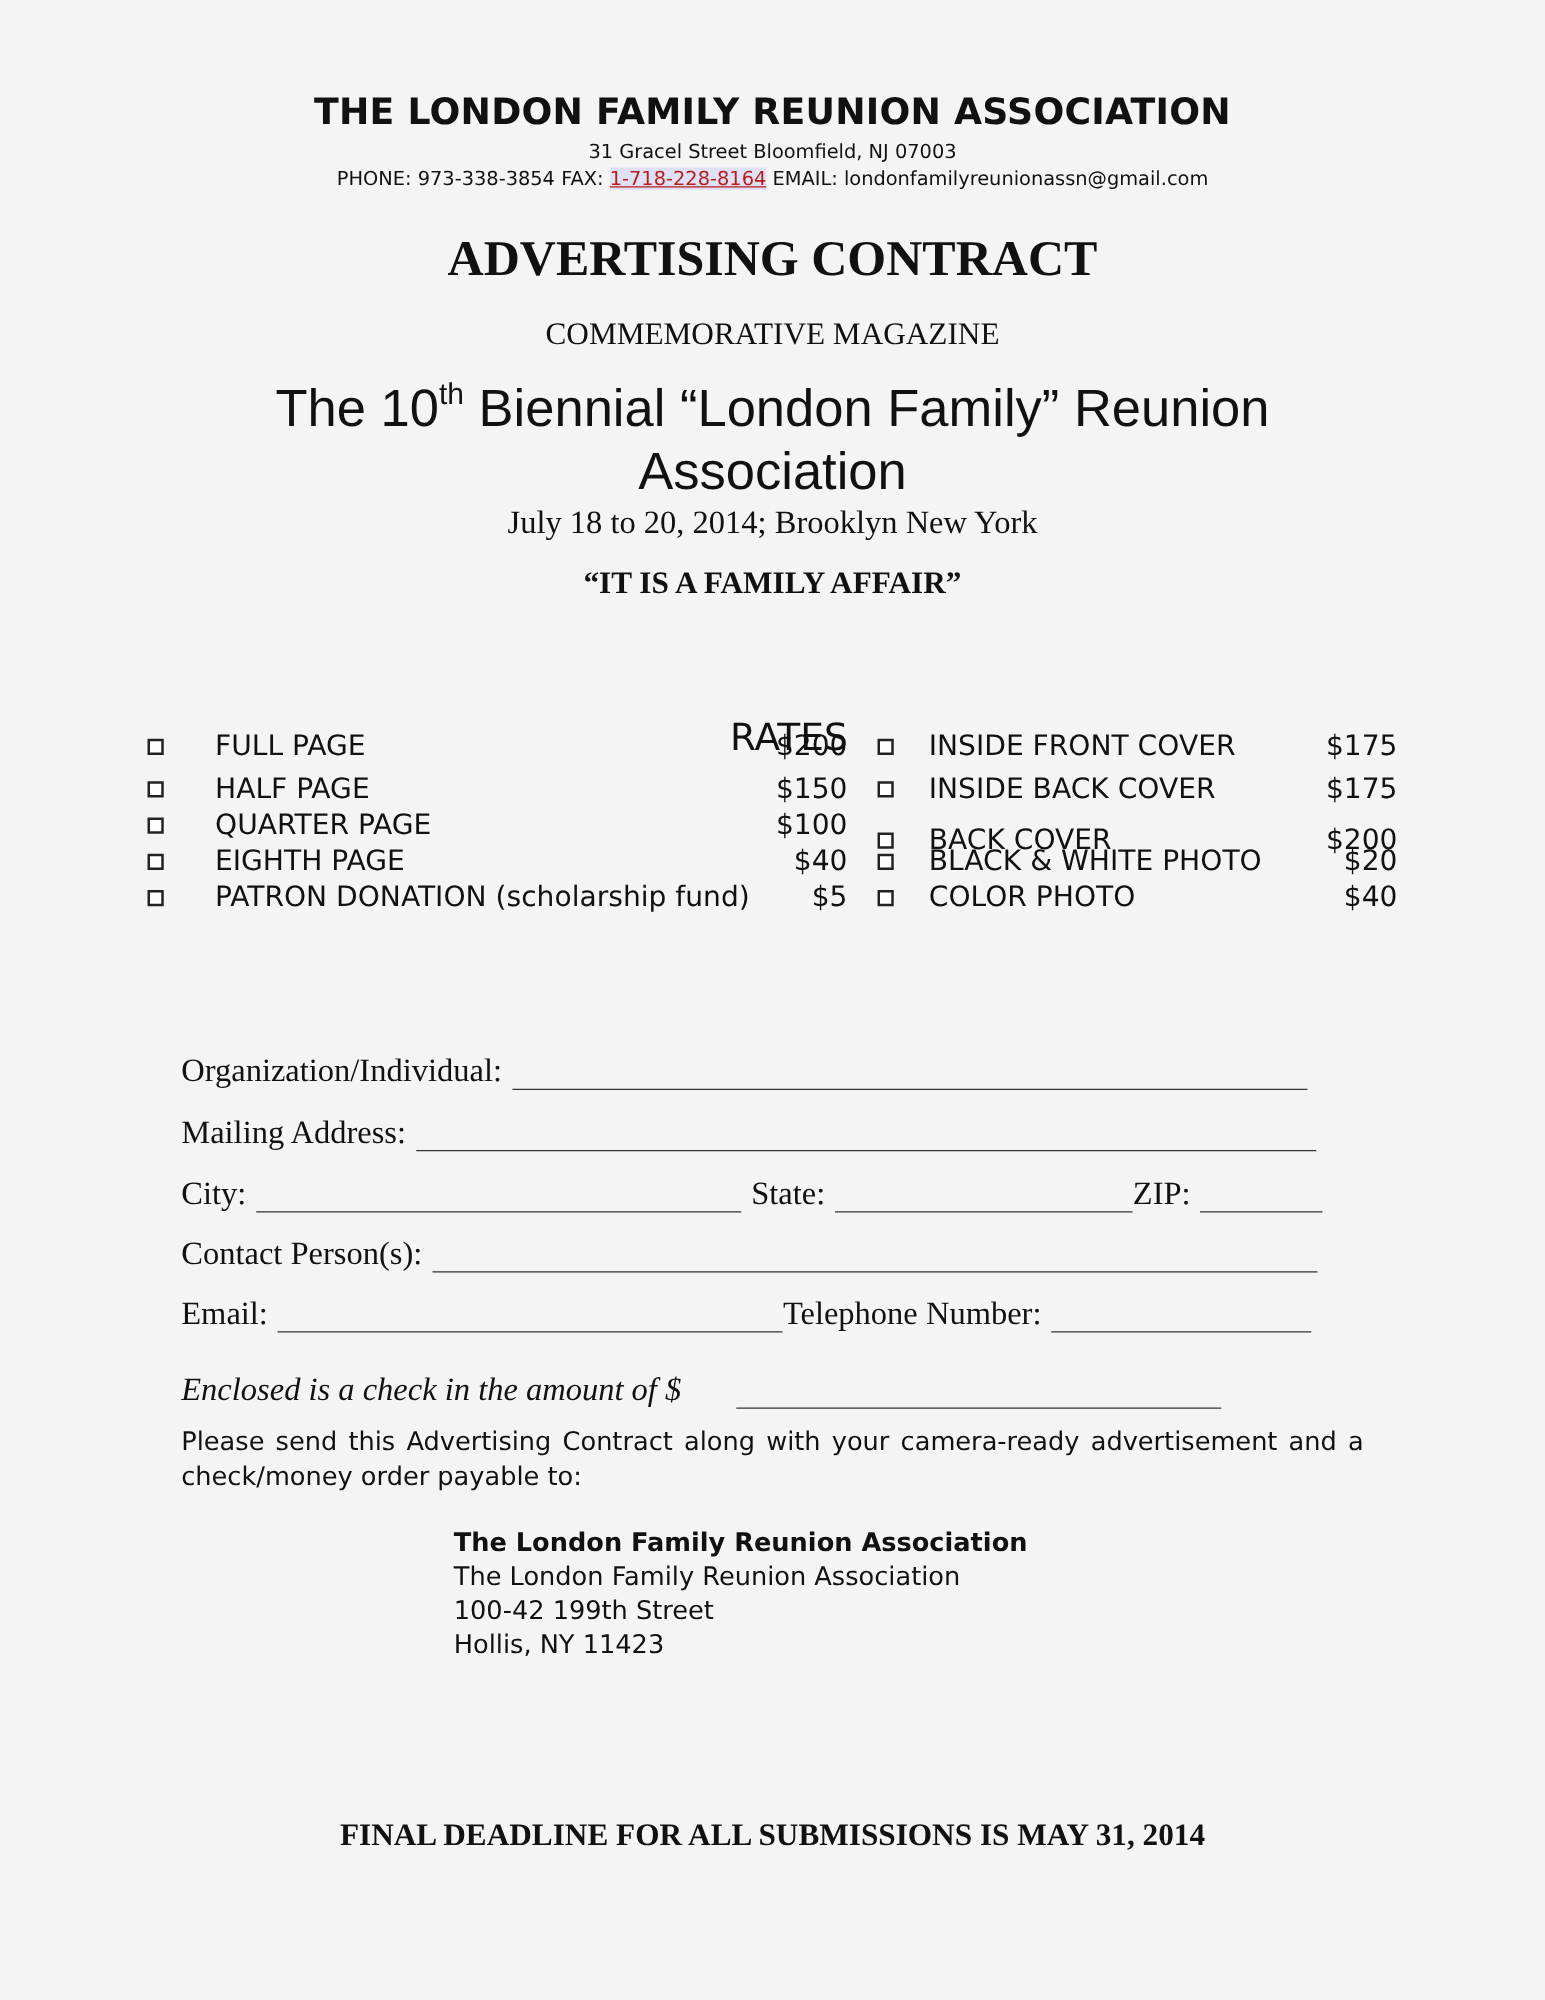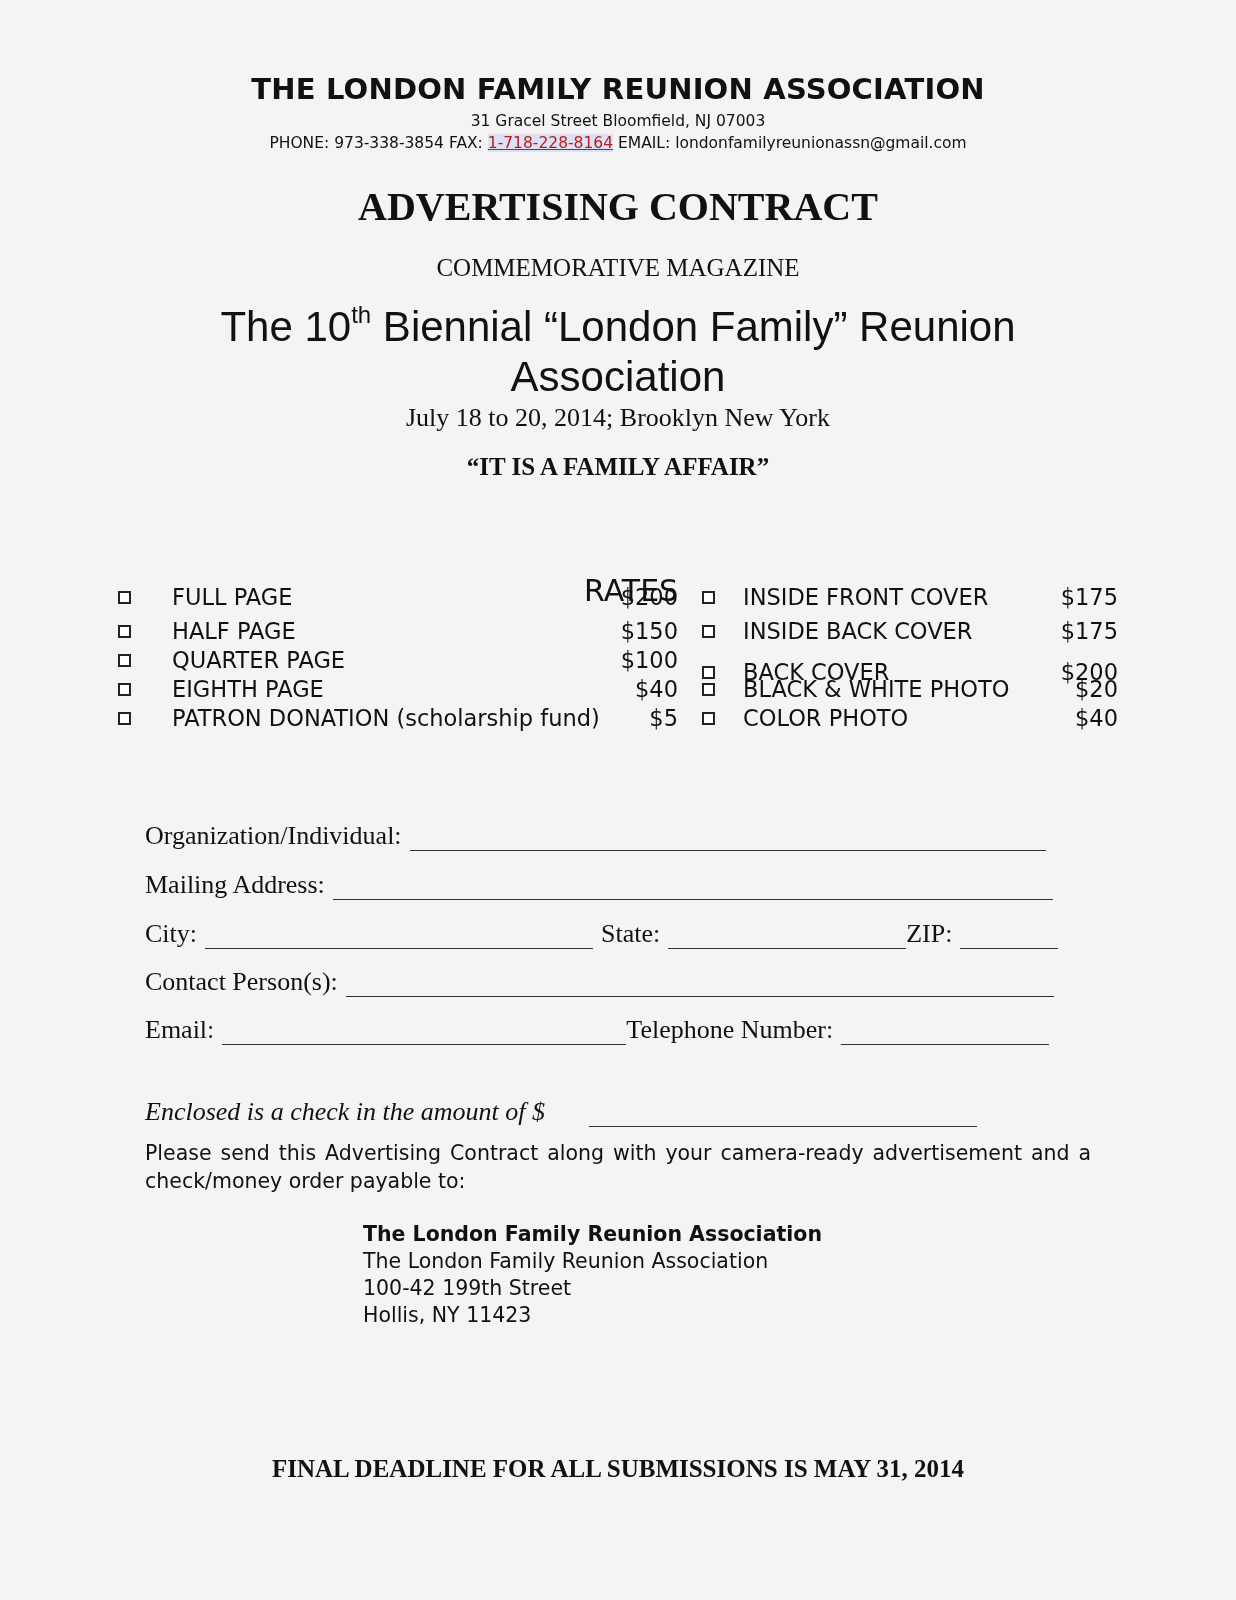--- a/index.html
+++ b/index.html
@@ -31,21 +31,21 @@
     .rates-label { top: 562px; left: 584px; font-size: 30px; margin-top: 11px; }
     .rate-row { position: absolute; height: 28px; font-size: 22.5px; display: flex; align-items: center; }
     .cb {
       display: inline-block; width: 13px; height: 13px;
       border: 2px solid #222; box-sizing: border-box; background: #fff;
       cursor: pointer;
     }
     .rate-name { position: absolute; white-space: nowrap; }
     .rate-price { position: absolute; text-align: right; white-space: nowrap; }
 
-    .field-row { position: absolute; left: 145px; font-size: 26px; white-space: nowrap; display: flex; align-items: flex-end; height: 34px; }
+    .field-row { position: absolute; left: 145px; font-size: 26px; white-space: nowrap; display: flex; align-items: flex-end; height: 34px; margin-top: 21px; }
     .field-line { display: inline-block; border-bottom: 1.5px solid #333; height: 26px; margin-left: 8px; background: transparent; }
     .field-line input {
       border: none; background: transparent; width: 100%; height: 100%;
       font-family: "Liberation Serif", serif; font-size: 22px; outline: none; padding: 0;
     }
 
     .check-row { top: 1097px; left: 145px; font-size: 26px; font-style: italic; display: flex; align-items: flex-end; gap: 32px; }
     .instructions { top: 1139px; left: 145px; width: 946px; font-size: 20.5px; line-height: 28px; text-align: justify; }
     .mailto { top: 1221px; left: 363px; font-size: 20.5px; line-height: 27px; }
     .mailto .b { font-weight: bold; }

